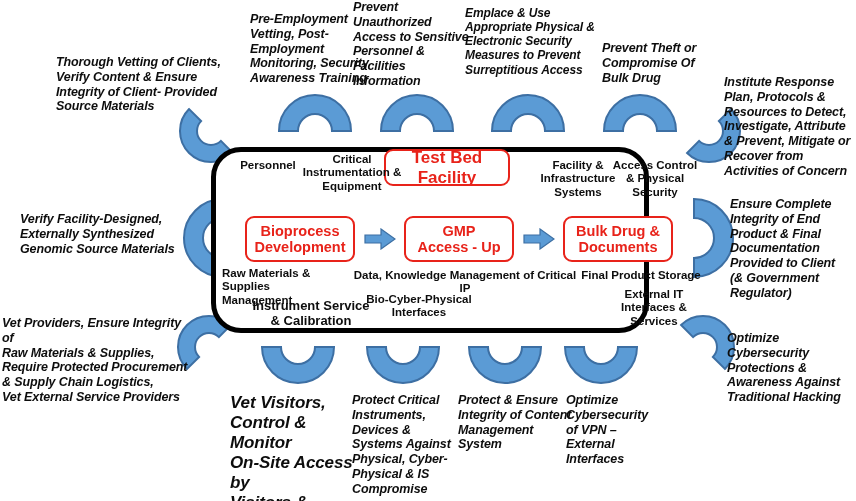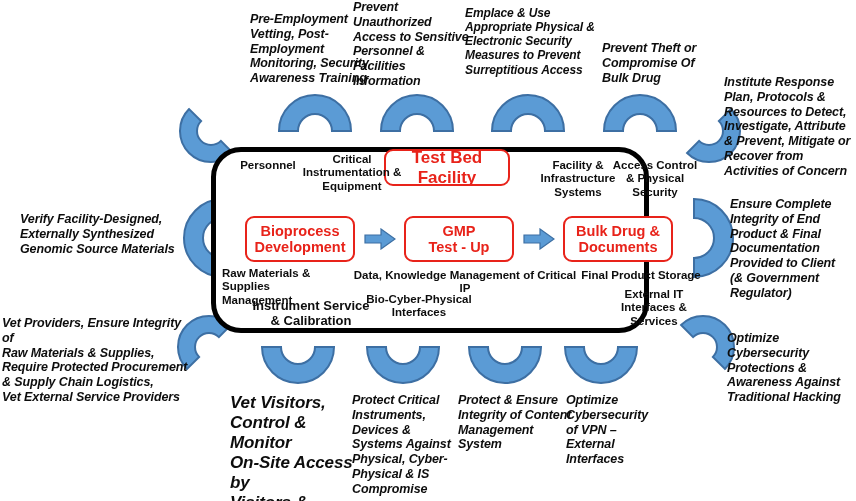--- a/index.html
+++ b/index.html
@@ -154,20 +154,24 @@
   <svg class="arc" style="left:562px; top:345px;" width="78" height="44" viewBox="0 0 78 44">
     <path d="M 3 2 A 36 36 0 0 0 75 2 L 56 2 A 17 17 0 0 1 22 2 Z" fill="#5b9bd5" stroke="#3d6fa3" stroke-width="2"></path>
   </svg>
 
   <svg class="arc" style="left:670px; top:312px;" width="66" height="70" viewBox="0 0 66 70">
     <g transform="rotate(-45 33 35)">
       <path d="M 33 4 A 31 31 0 1 1 33 66 L 33 49 A 14 14 0 1 0 33 21 Z" fill="#5b9bd5" stroke="#3d6fa3" stroke-width="2"></path>
     </g>
   </svg>
 
+  <div class="outer-label" style="left:56px; top:55px; width:196px; font-size:12.5px;">Thorough Vetting of Clients,
+Verify Content &amp; Ensure
+Integrity of Client- Provided
+Source Materials</div>
 
   <div class="outer-label" style="left:250px; top:12px; width:138px; font-size:12.5px;">Pre-Employment
 Vetting, Post-
 Employment
 Monitoring, Security
 Awareness Training</div>
 
   <div class="outer-label" style="left:353px; top:0px; width:130px; font-size:12.5px;">Prevent
 Unauthorized
 Access to Sensitive
@@ -256,21 +260,21 @@
 Infrastructure
 Systems</div>
 
   <div class="inner-label" style="left:610px; top:159px; width:90px; font-size:11.5px;">Access Control
 &amp; Physical
 Security</div>
 
   <div class="red-box stage-box" id="stage-box-1">Bioprocess
 Development</div>
   <div class="red-box stage-box" id="stage-box-2">GMP
-Test - Up</div>
+Access - Up</div>
   <div class="red-box stage-box" id="stage-box-3">Bulk Drug &amp;
 Documents</div>
 
   <svg class="flow-arrow" style="left:364px;" width="32" height="22" viewBox="0 0 32 22">
     <path d="M 1 7 L 17 7 L 17 1 L 31 11 L 17 21 L 17 15 L 1 15 Z" fill="#5b9bd5" stroke="#3d6fa3" stroke-width="1.2"></path>
   </svg>
   <svg class="flow-arrow" style="left:523px;" width="32" height="22" viewBox="0 0 32 22">
     <path d="M 1 7 L 17 7 L 17 1 L 31 11 L 17 21 L 17 15 L 1 15 Z" fill="#5b9bd5" stroke="#3d6fa3" stroke-width="1.2"></path>
   </svg>
 

